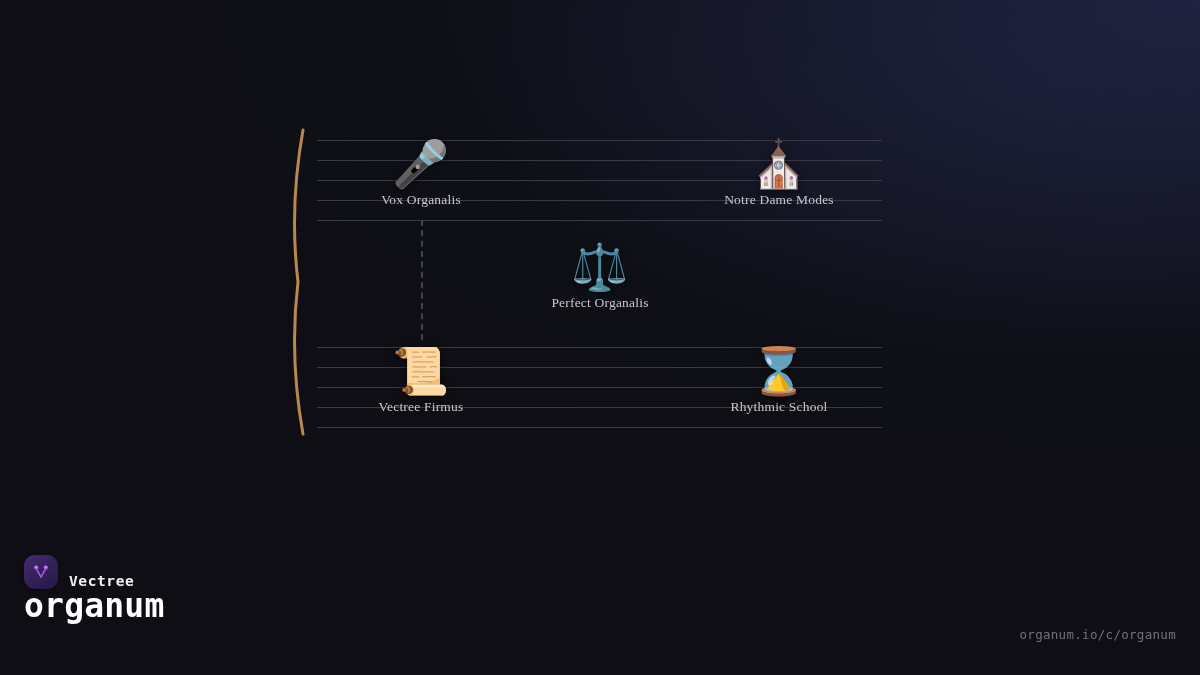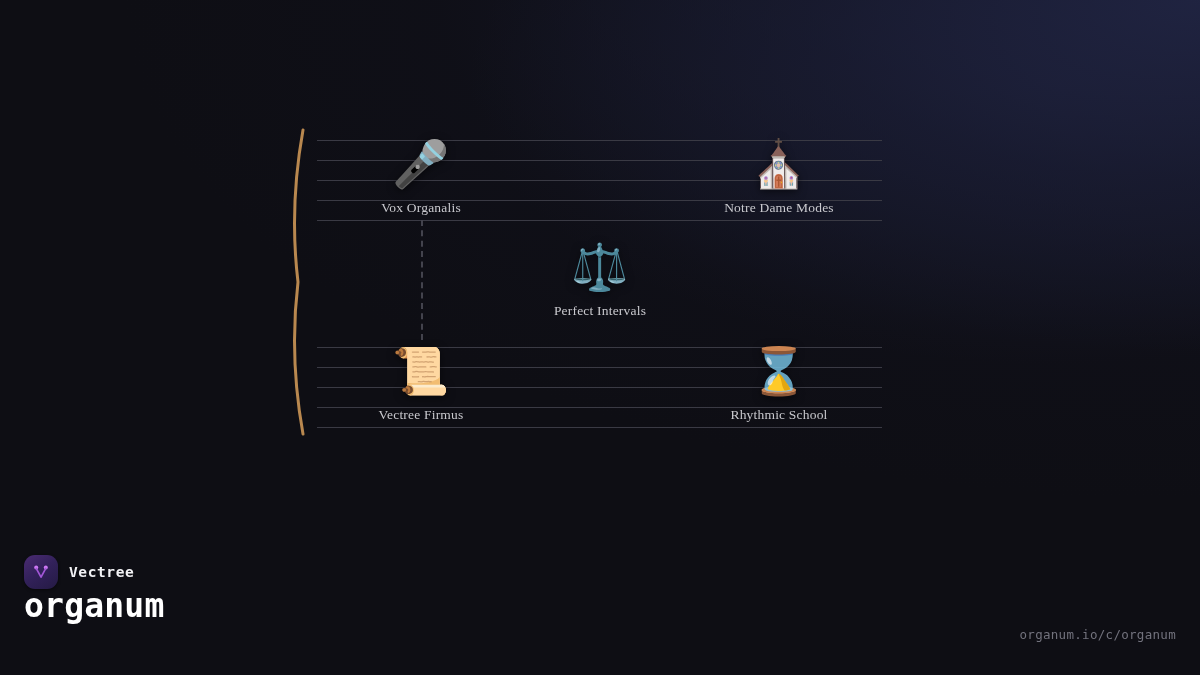--- a/index.html
+++ b/index.html
@@ -51,34 +51,34 @@
     user-select:none;
   }
   .node .glyph {
     font-size:46px;
     line-height:52px;
     display:block;
     filter:drop-shadow(0 2px 4px rgba(0,0,0,0.55));
   }
   .node .label {
     display:block;
-    margin-top:10px;
+    margin-top:2px;
     font-family:"Liberation Serif", serif;
     font-size:13.5px;
     color:#c9c9ce;
     letter-spacing:0.2px;
     white-space:nowrap;
   }
 
   
   #footer { position:absolute; left:0; bottom:0; width:100%; height:120px; }
 
   #brand-row {
     position:absolute; left:24px; top:0;
-    display:flex; align-items:center; gap:11px;
+    display:flex; align-items:flex-end; gap:11px;
   }
   #brand-logo {
     width:34px; height:34px; border-radius:11px;
     background:linear-gradient(145deg,#4b2b73 0%,#32215a 48%,#241a44 100%);
     display:flex; align-items:center; justify-content:center;
     box-shadow:0 1px 3px rgba(0,0,0,0.55);
   }
   #brand-name {
     font-family:"DejaVu Sans Mono", monospace;
     font-weight:700;
@@ -137,21 +137,21 @@
     <span class="label">Vox Organalis</span>
   </div>
 
   <div class="node" style="left:779px; top:138px">
     <span class="glyph">⛪</span>
     <span class="label">Notre Dame Modes</span>
   </div>
 
   <div class="node" style="left:600px; top:241px">
     <span class="glyph">⚖️</span>
-    <span class="label">Perfect Intervals</span>
+    <span class="label">Perfect Organalis</span>
   </div>
 
   <div class="node" style="left:421px; top:345px">
     <span class="glyph">📜</span>
     <span class="label">Vectree Firmus</span>
   </div>
 
   <div class="node" style="left:779px; top:345px">
     <span class="glyph">⌛</span>
     <span class="label">Rhythmic School</span>

